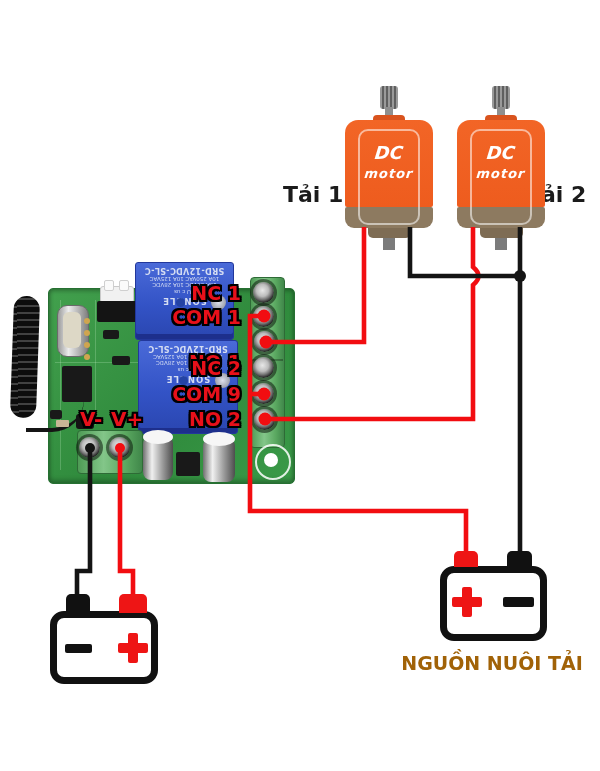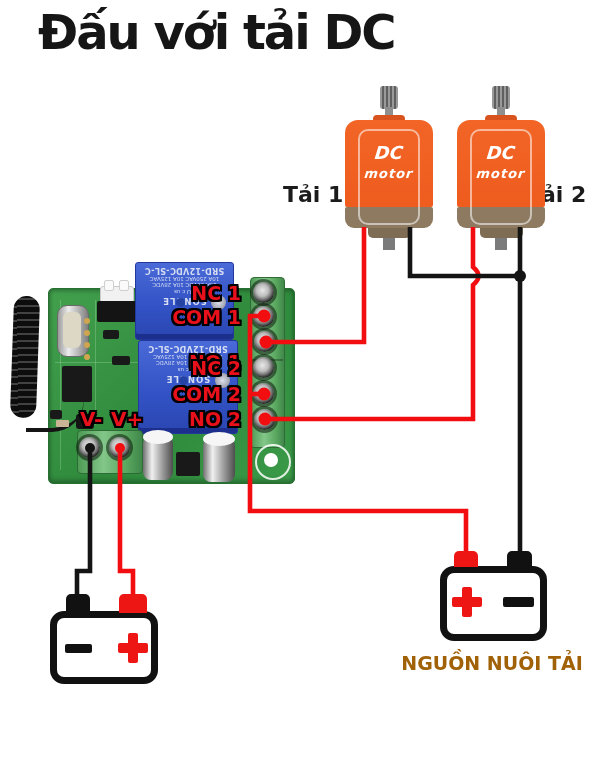--- a/index.html
+++ b/index.html
@@ -95,21 +95,20 @@
   #battery-right{left:440px;top:566px;width:93px;height:61px;}
   .bcap{position:absolute;border-radius:5px 5px 0 0;}
   .bar{position:absolute;border-radius:2px;}
   .z2{z-index:2;}
 </style>
 </head>
 <body>
 
 <div id="stage">
 
-  <div class="abs" id="title">Đấu với tải DC</div>
 
   <div class="abs" id="board"></div>
   <div class="abs trace" style="left:60px;top:300px;width:1px;height:170px;z-index:2;"></div>
   <div class="abs trace" style="left:55px;top:362px;width:180px;height:1px;z-index:2;"></div>
   <div class="abs trace" style="left:95px;top:300px;width:1px;height:125px;z-index:2;"></div>
 
   <div class="abs" id="coil"></div>
   <div class="abs" id="coil-wire"></div>
   <div class="abs" id="coil-end"></div>
   <div class="abs" id="crystal"></div>
@@ -215,21 +214,21 @@
       <circle cx="120" cy="448" r="5" fill="#f20d11"></circle>
       <circle cx="90" cy="448" r="5" fill="#141414"></circle>
       <circle cx="520" cy="276" r="6" fill="#141414"></circle>
     </g>
   </svg>
 
   <div class="rlabel tlabel" style="top:282px;">NC 1</div>
   <div class="rlabel tlabel" style="top:306px;">COM 1</div>
   <div class="rlabel tlabel" style="top:331px;margin-top:20px;">NO 1</div>
   <div class="rlabel tlabel" style="top:357px;">NC 2</div>
-  <div class="rlabel tlabel" style="top:383px;">COM 2</div>
+  <div class="rlabel tlabel" style="top:383px;">COM 9</div>
   <div class="rlabel tlabel" style="top:408px;margin-left:37px;">NO 2</div>
   <div class="rlabel vlabel" style="left:80px;top:407px;">V-</div>
   <div class="rlabel vlabel" style="left:111px;top:407px;">V+</div>
 
   <div class="battery" id="battery-left">
     <div class="bcap" style="left:9px;top:-24px;width:24px;height:19px;background:#111;"></div>
     <div class="bcap" style="left:62px;top:-24px;width:28px;height:19px;background:#ee1515;"></div>
     <div class="bar" style="left:8px;top:26px;width:27px;height:9px;background:#111;"></div>
     <div class="bar" style="left:61px;top:25px;width:30px;height:10px;background:#ee1515;"></div>
     <div class="bar" style="left:71px;top:15px;width:10px;height:30px;background:#ee1515;"></div>

